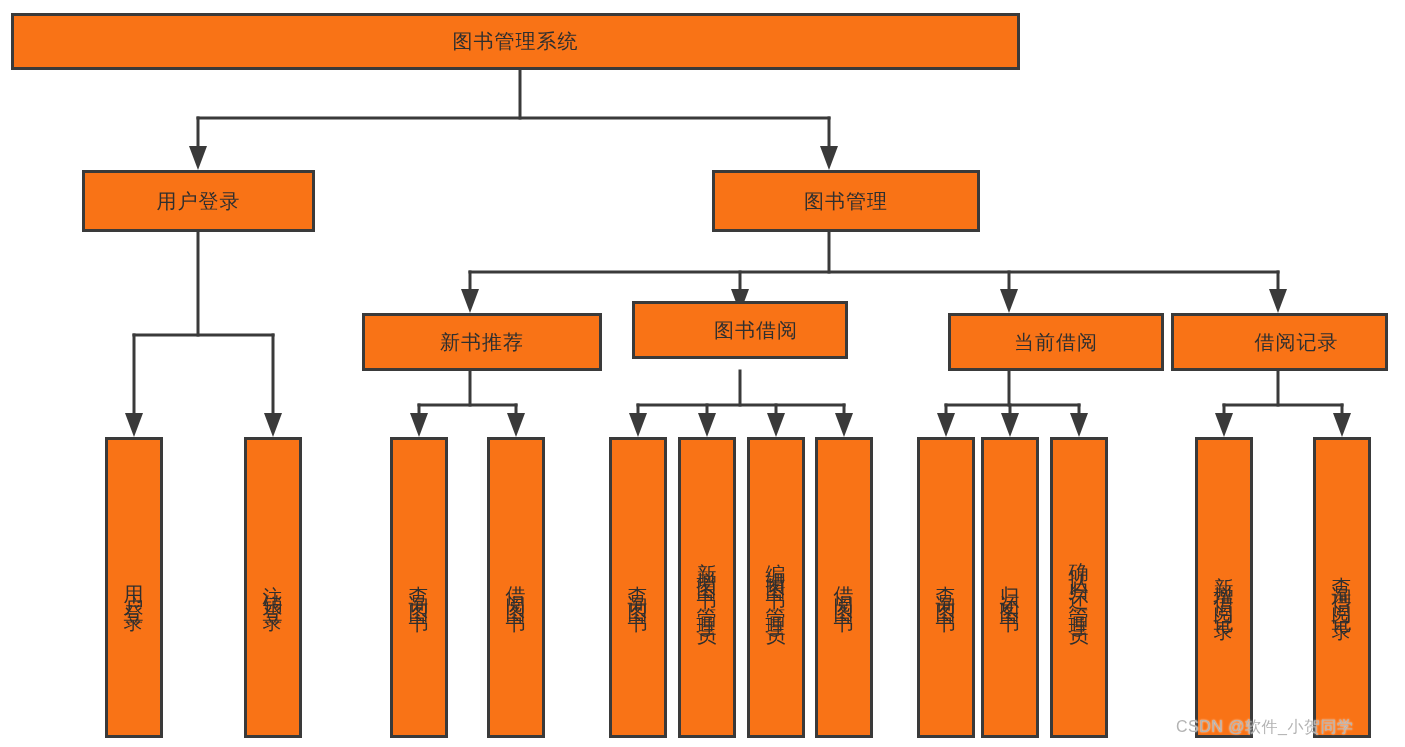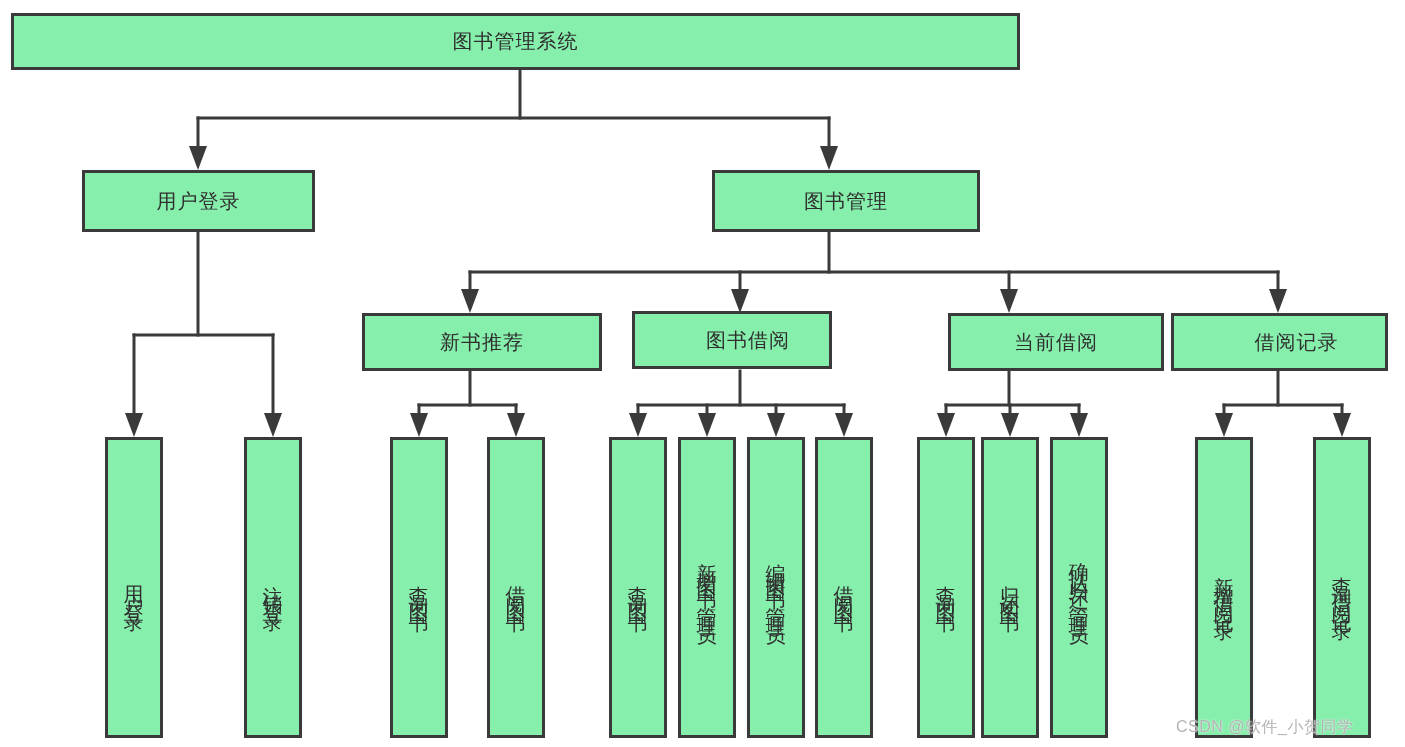--- a/index.html
+++ b/index.html
@@ -8,21 +8,21 @@
     width:1405px;height:747px;
     background:#ffffff;
     font-family:"Liberation Sans", sans-serif;
     overflow:hidden;
   }
   .connectors{position:absolute;left:0;top:0;width:1405px;height:747px;}
   .box{
     position:absolute;
     box-sizing:border-box;
     border:3px solid #3a3a3a;
-    background:#86efac;
+    background:#f97316;
     color:#2f2f2f;
     display:flex;
     align-items:center;
     justify-content:center;
     font-size:20px;
     letter-spacing:1px;
     white-space:nowrap;
   }
   .vbox{
     writing-mode:vertical-rl;
@@ -38,21 +38,21 @@
     font-size:16px;
     color:#b3b3b3;
     letter-spacing:0.5px;
     text-shadow:0 0 2px #ffffff;
   }
   
   .n-root{left:11px;top:13px;width:1009px;height:57px;}
   .n-userlogin{left:82px;top:170px;width:233px;height:62px;}
   .n-bookmgmt{left:712px;top:170px;width:268px;height:62px;}
   .n-recommend{left:362px;top:313px;width:240px;height:58px;}
-  .n-borrow{left:632px;top:311px;width:200px;height:58px;padding-left:32px;}
+  .n-borrow{left:632px;top:301px;width:216px;height:58px;padding-left:32px;}
   .n-current{left:901px;top:313px;width:216px;height:58px;margin-left:47px;}
   .n-records{left:1171px;top:313px;width:217px;height:58px;padding-left:34px;}
   .leaf{top:437px;width:58px;height:301px;}
   .l1{left:105px;}  .l2{left:244px;}
   .l3{left:390px;}  .l4{left:487px;}
   .l5{left:609px;}  .l6{left:678px;}  .l7{left:747px;}  .l8{left:815px;}
   .l9{left:917px;}  .l10{left:981px;} .l11{left:1050px;}
   .l12{left:1195px;}.l13{left:1313px;}
 </style>
 </head>

